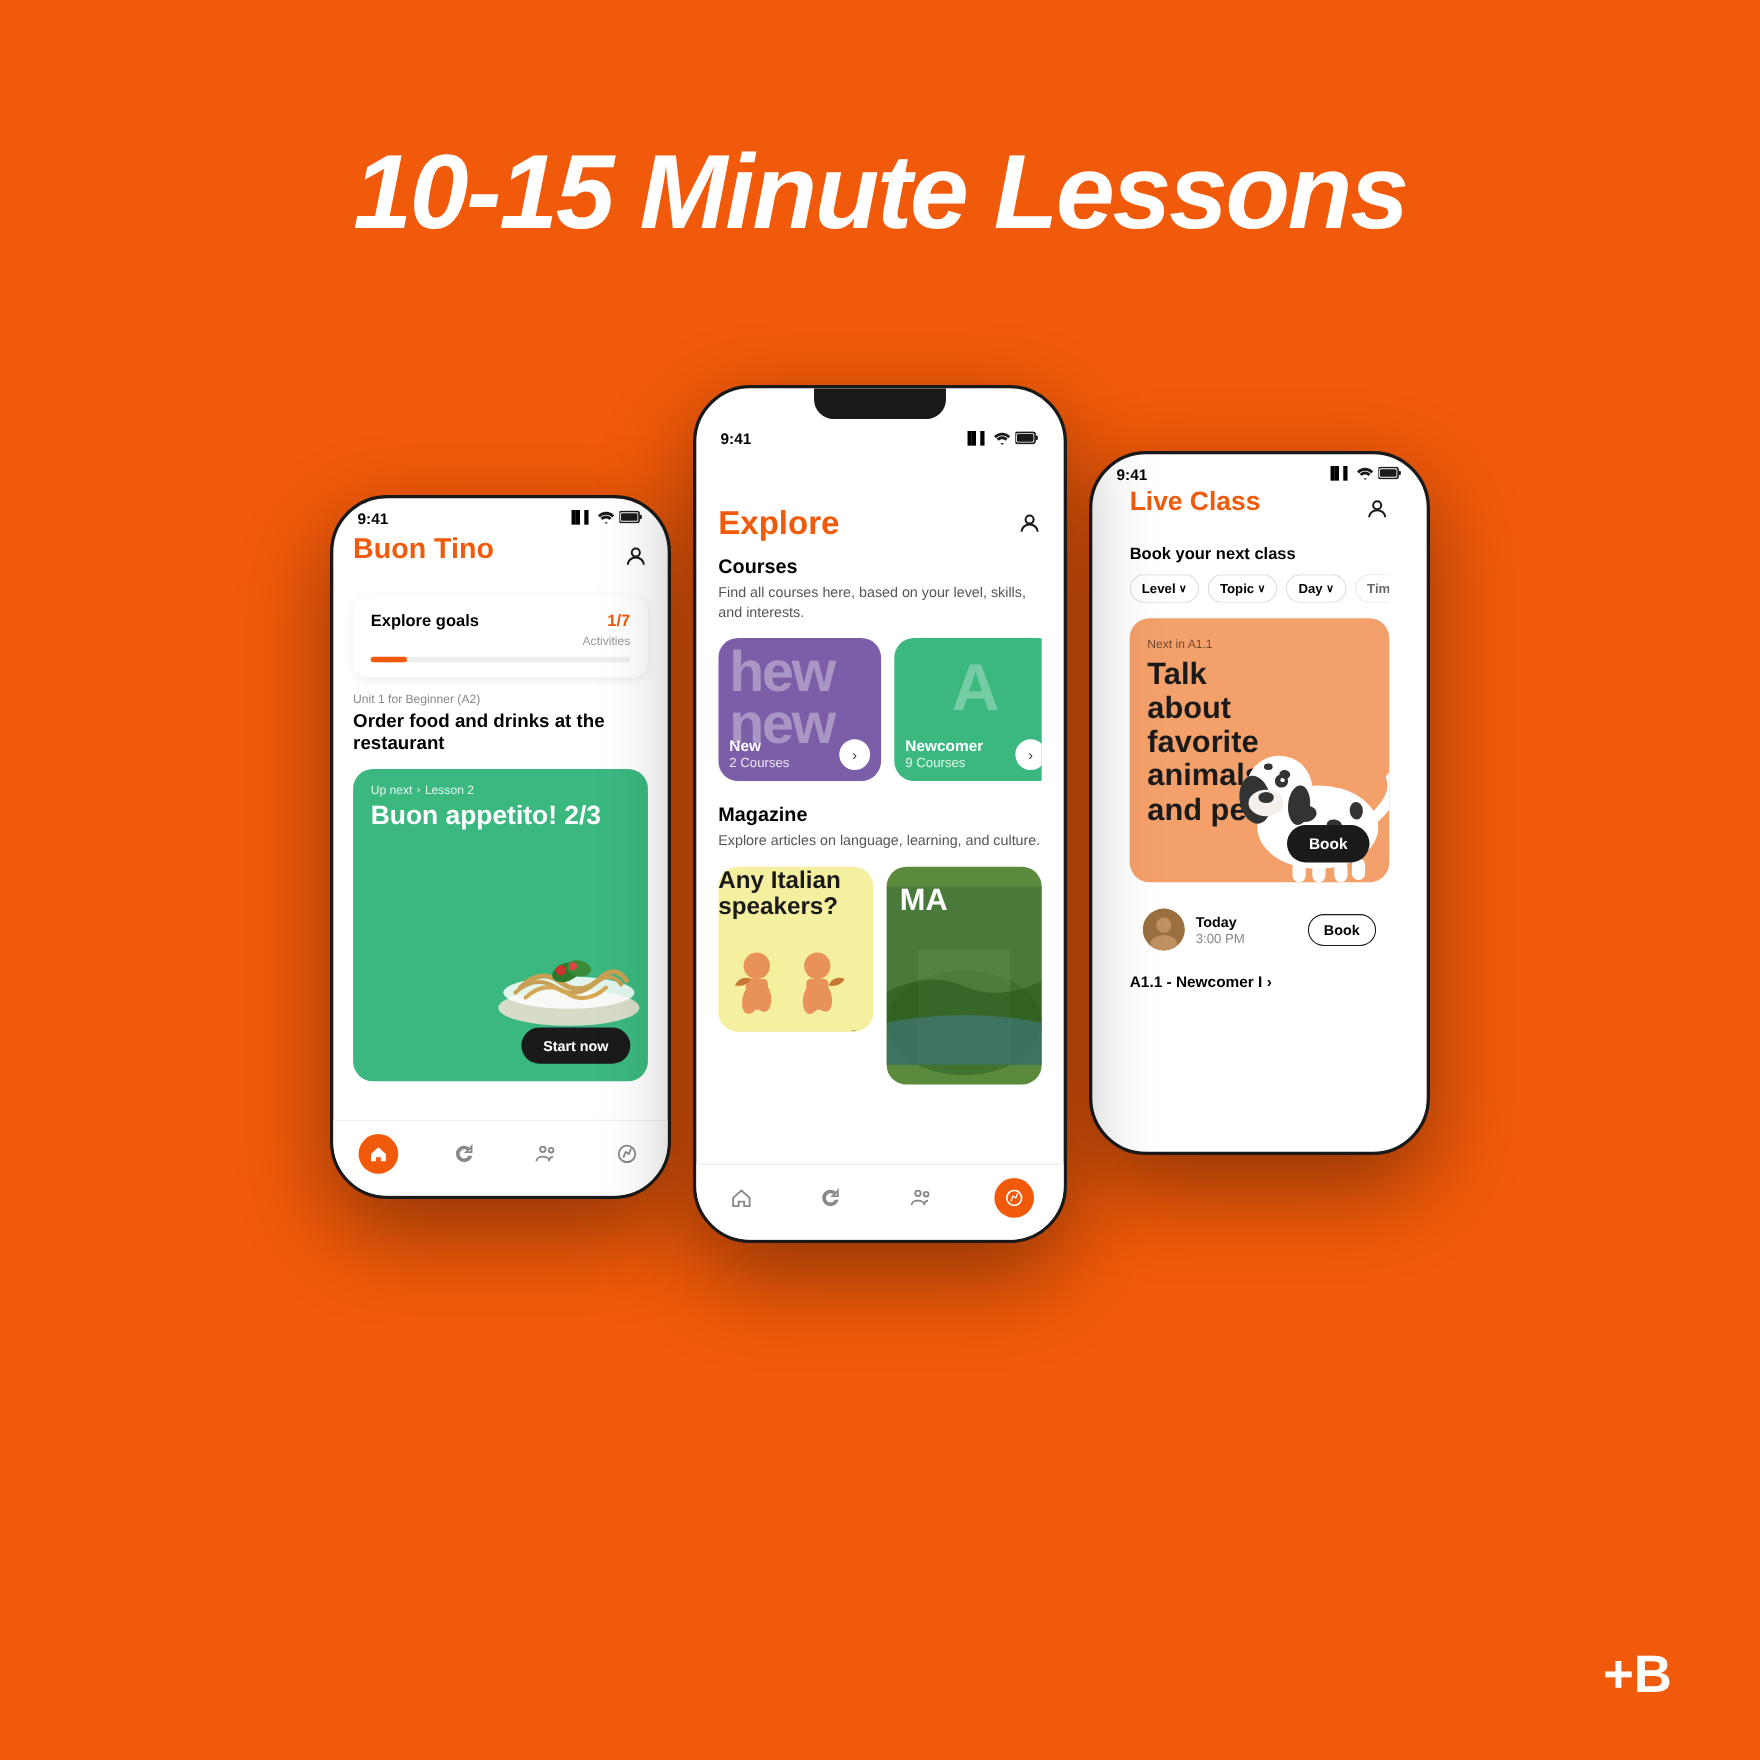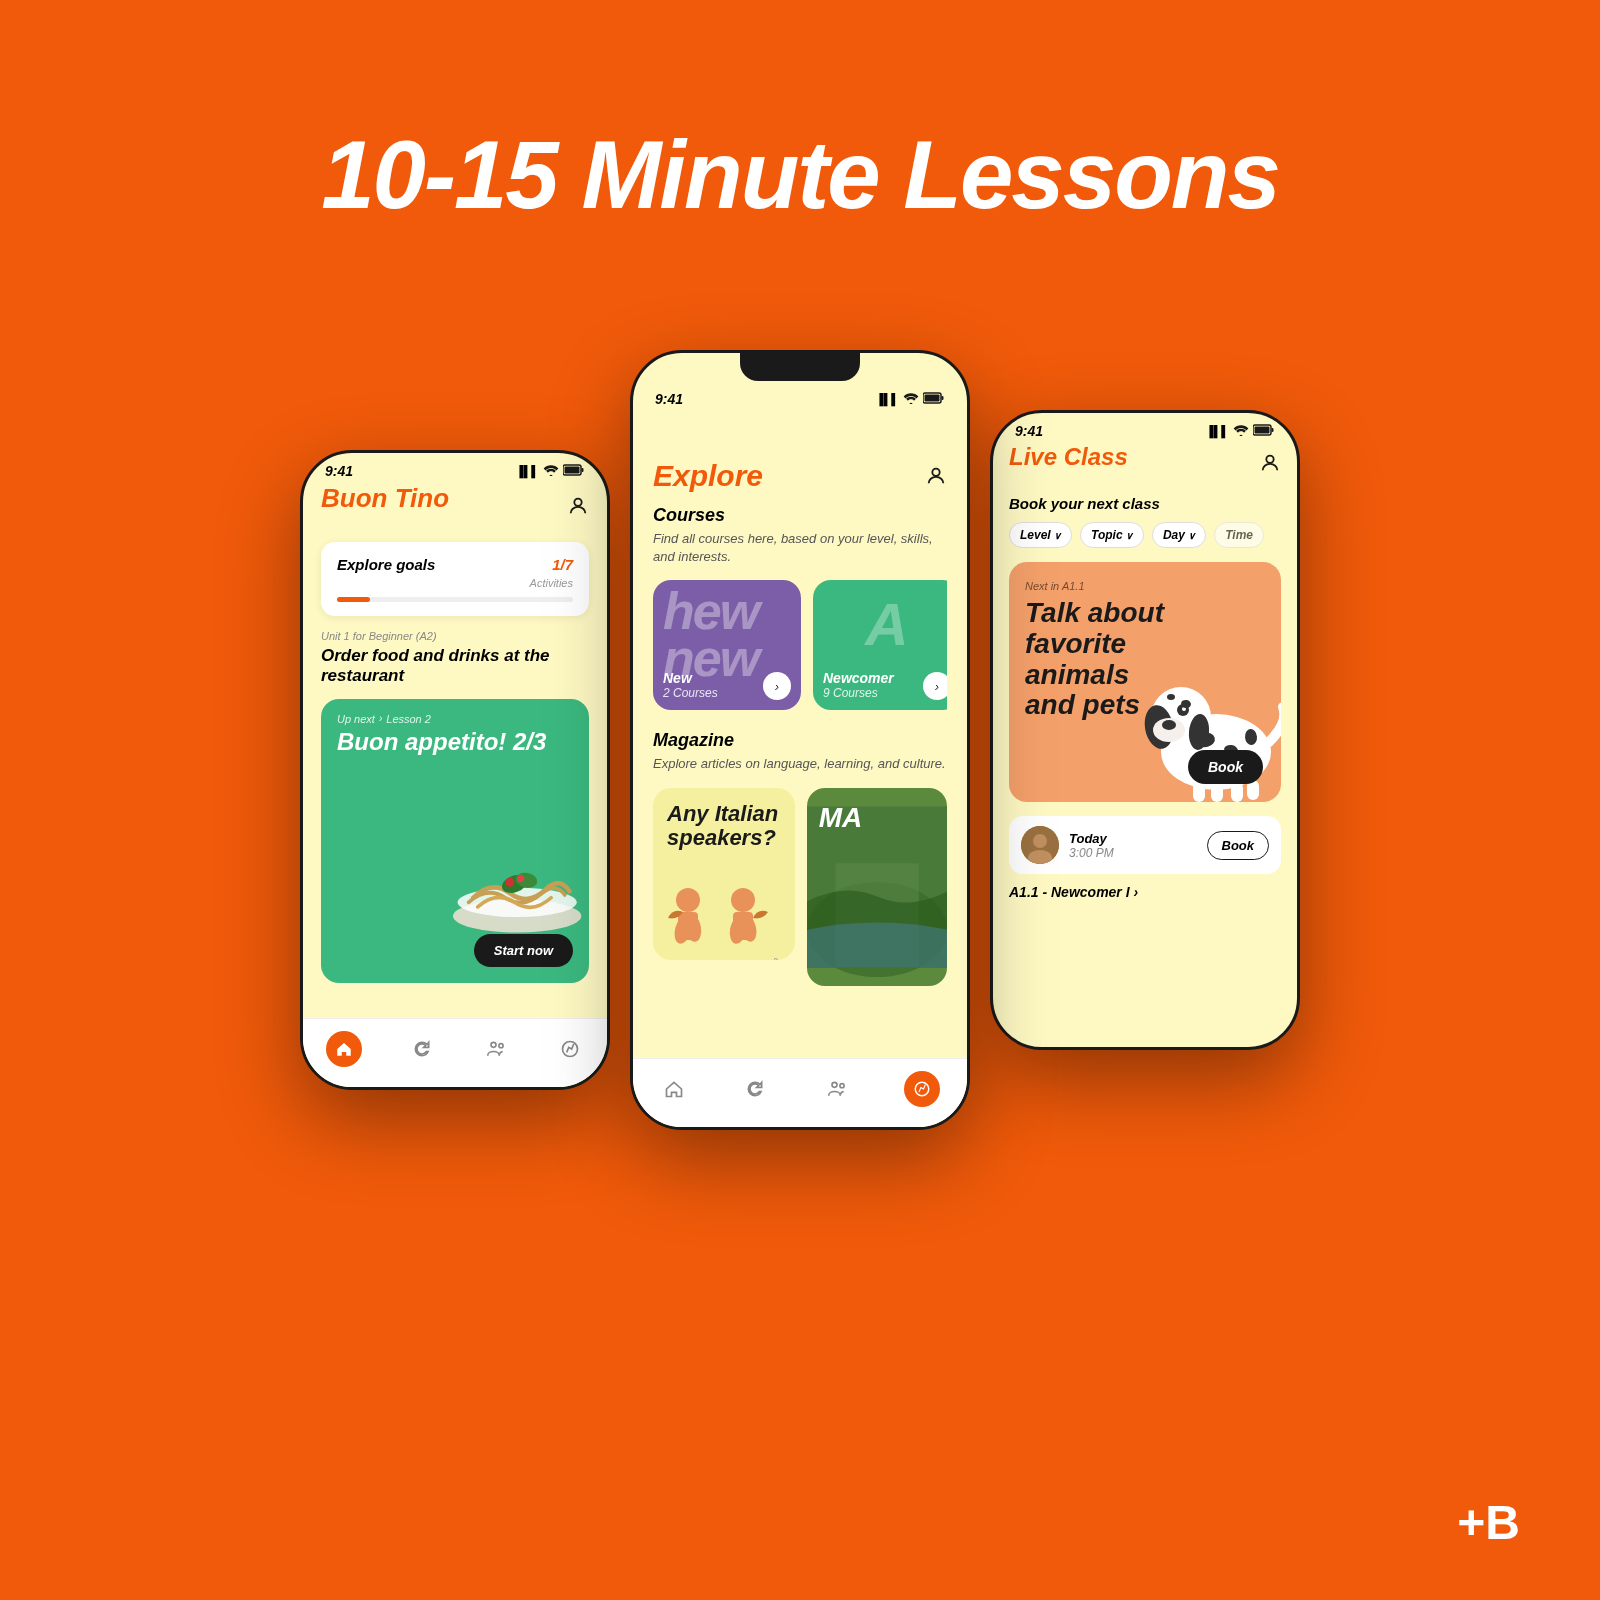--- a/index.html
+++ b/index.html
@@ -31,27 +31,26 @@
       display: flex;
       align-items: flex-start;
       justify-content: center;
       gap: 20px;
       position: relative;
       margin-top: 40px;
     }
 
     
     .phone {
-      background: #fef9c3;
+      background: #ffffff;
       border-radius: 52px;
       border: 3px solid #1a1a1a;
       position: relative;
       overflow: hidden;
       box-shadow: 0 30px 80px rgba(0,0,0,0.4);
-      font-style: italic;
     }
 
     .phone-left {
       width: 310px;
       height: 640px;
       margin-top: 100px;
     }
 
     .phone-center {
       width: 340px;
@@ -308,24 +307,23 @@
     }
 
     
     .magazine-row {
       display: flex;
       gap: 12px;
     }
 
     .mag-card-main {
       width: 148px;
-      height: 172px;
+      height: 150px;
       background: #F5F0A0;
       border-radius: 18px;
-      padding: 14px;
       display: flex;
       flex-direction: column;
       justify-content: space-between;
       position: relative;
       overflow: hidden;
     }
 
     .mag-title {
       font-size: 22px;
       font-weight: 900;
@@ -346,21 +344,21 @@
       position: absolute;
       top: 14px;
       left: 12px;
       color: white;
       font-size: 28px;
       font-weight: 900;
     }
 
     
     .right-phone-inner {
-      padding: 0 16px;
+      padding: 0 34px;
     }
 
     .live-class-title {
       color: #F05A0A;
       font-size: 24px;
       font-weight: 800;
       margin-bottom: 12px;
     }
 
     .book-label {

